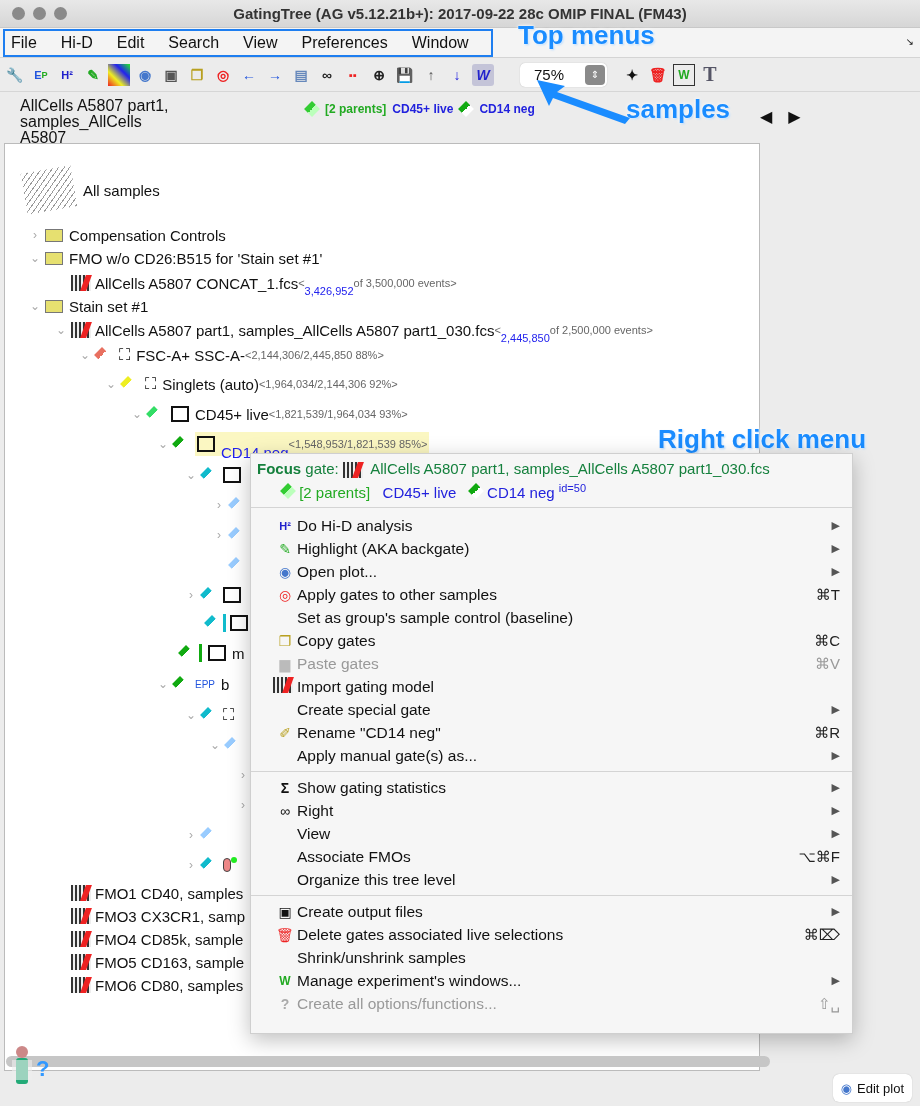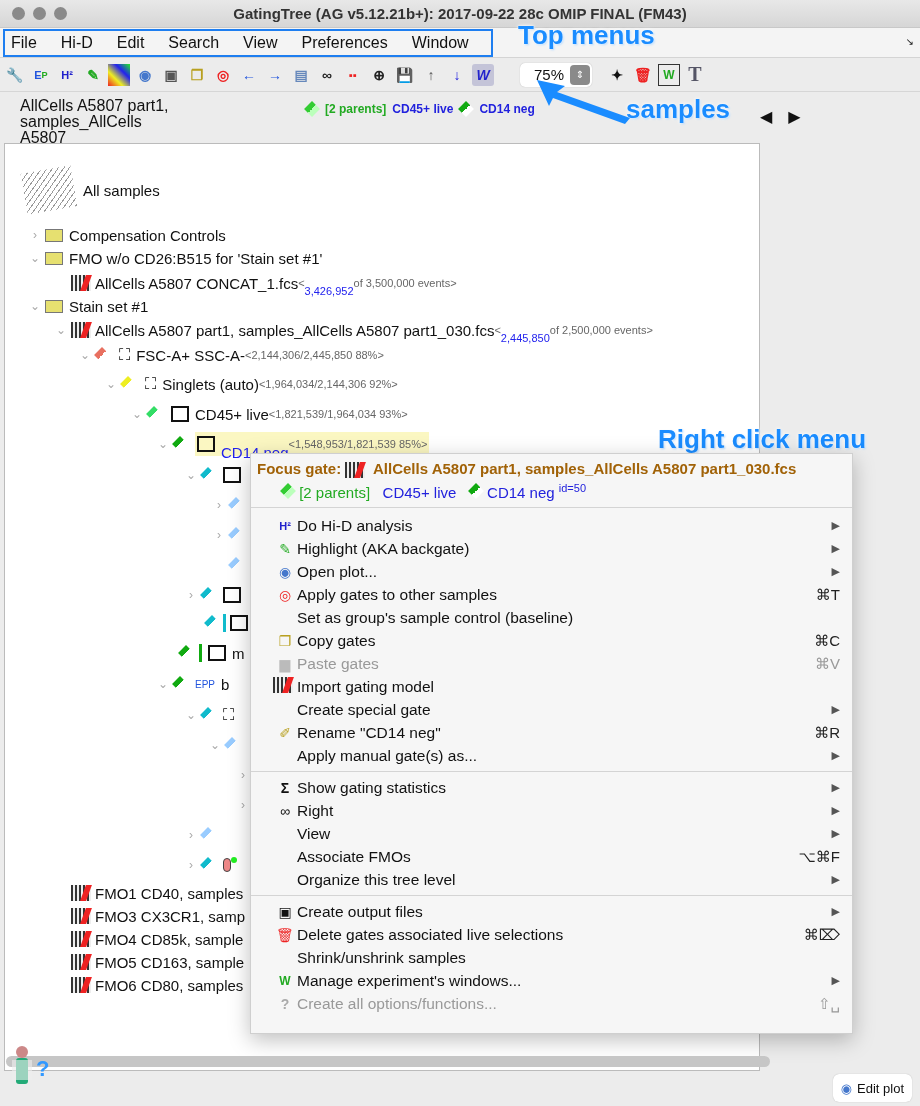--- a/index.html
+++ b/index.html
@@ -9,41 +9,41 @@
   .light { width: 13px; height: 13px; border-radius: 50%; background: #8a8a8a; }
   .title { text-align: center; line-height: 28px; font-size: 15px; font-weight: bold; color: #333; }
   .menubar { height: 30px; background: #f4f4f4; position: relative; border-bottom: 1px solid #d4d4d4; }
   .menu-box { position: absolute; left: 3px; top: 1px; height: 28px; width: 490px; border: 2px solid #1e7ef0; display: flex; align-items: center; }
   .menu-item { padding: 0 12px 0 6px; font-size: 16px; margin-right: 6px; cursor: default; }
   .callout { position: absolute; color: #1a8cff; font-weight: bold; font-size: 26px; text-shadow: 0 0 2px #fff, 0 0 4px #fff, 1px 1px 2px #9cf; }
   .resize-glyph { position: absolute; right: 6px; top: 8px; font-size: 10px; color: #222; }
   .toolbar { height: 34px; background: #ececec; display: flex; align-items: center; padding-left: 4px; border-bottom: 1px solid #d6d6d6; position: relative; }
   .tb { width: 22px; height: 22px; margin-right: 4px; display: flex; align-items: center; justify-content: center; font-size: 14px; font-weight: bold; }
   .tb.active { background: #c4c4d8; border-radius: 3px; }
-  .zoom-box { margin-left: 22px; width: 72px; height: 24px; background: #fff; border-radius: 5px; display: flex; align-items: center; justify-content: space-between; padding-left: 14px; font-size: 15px; box-shadow: 0 0 1px #aaa; margin-right: 14px; }
+  .zoom-box { margin-left: 22px; width: 87px; height: 24px; background: #fff; border-radius: 5px; display: flex; align-items: center; justify-content: space-between; padding-left: 14px; font-size: 15px; box-shadow: 0 0 1px #aaa; margin-right: 14px; }
   .zoom-stepper { width: 20px; height: 20px; background: #8a8a8a; border-radius: 4px; color: #fff; font-size: 10px; display: flex; align-items: center; justify-content: center; margin-right: 2px; }
   .breadbar { height: 44px; position: relative; background: #ececec; }
   .sample-name { position: absolute; left: 20px; top: 6px; width: 170px; text-align: left; font-size: 16px; line-height: 16px; }
   .crumbs { position: absolute; left: 305px; top: 10px; font-size: 12px; font-weight: bold; color: #2222dd; display: flex; align-items: center; gap: 6px; }
   .diam { display: inline-block; width: 14px; height: 14px; transform: rotate(45deg) scale(0.8); }
   .nav-arrows { position: absolute; left: 760px; top: 15px; font-size: 16px; display: flex; gap: 16px; }
   .treepane { position: absolute; left: 4px; top: 143px; width: 756px; height: 928px; background: #fff; border: 1px solid #bbb; overflow: hidden; }
   .row { position: absolute; height: 22px; display: flex; align-items: center; white-space: nowrap; font-size: 15px; }
   .chev { color: #aaa; font-size: 12px; width: 20px; text-align: center; }
   .folder { width: 18px; height: 13px; background: #e6e070; border: 1px solid #777; margin-right: 6px; }
   .fcs { width: 20px; height: 16px; margin-right: 4px; background: repeating-linear-gradient(90deg,#333 0 2px,#eee 2px 4px); position: relative; }
   .fcs::after { content: ""; position: absolute; right: 2px; top: 0; width: 6px; height: 16px; background: #e22; transform: skewX(-20deg); }
   .rect { width: 18px; height: 16px; border: 2px solid #111; margin-right: 6px; }
   .poly { font-size: 16px; margin-right: 6px; }
   .stat { font-size: 11px; color: #666; }
   .blue { color: #2222ee; margin-top: 16px; }
   .hl { background: #fbf7c2; padding: 0 2px; }
   .ctxmenu { position: absolute; left: 250px; top: 453px; width: 603px; height: 581px; background: #f6f6f6; border: 1px solid #cfcfcf; box-shadow: 0 6px 20px rgba(0,0,0,0.25); }
   .ctx-head { padding: 6px 6px 6px 6px; border-bottom: 1px solid #d4d4d4; }
-  .ctx-head .l1 { font-size: 15px; color: #a16207; font-weight: bold; }
+  .ctx-head .l1 { font-size: 15px; color: #15803d; }
   .ctx-head .l2 { font-size: 15px; color: #2222dd; padding-left: 24px; margin-top: 4px; }
   .mi { height: 23px; display: flex; align-items: center; padding-left: 22px; padding-right: 12px; font-size: 15.5px; position: relative; }
   .mi .ic { width: 24px; font-size: 14px; text-align: center; }
   .mi .lbl { flex: 1; }
   .mi .sc { font-size: 15px; color: #222; }
   .mi .sub { font-size: 11px; color: #555; }
   .mi.dis { color: #999; }
   .mi.dis .sc { color: #999; }
   .sep { border-top: 1px solid #d4d4d4; margin: 4px 0; }
   .scrollbar { position: absolute; left: 6px; top: 1056px; width: 764px; height: 11px; background: #c6c6c6; border-radius: 6px; }

